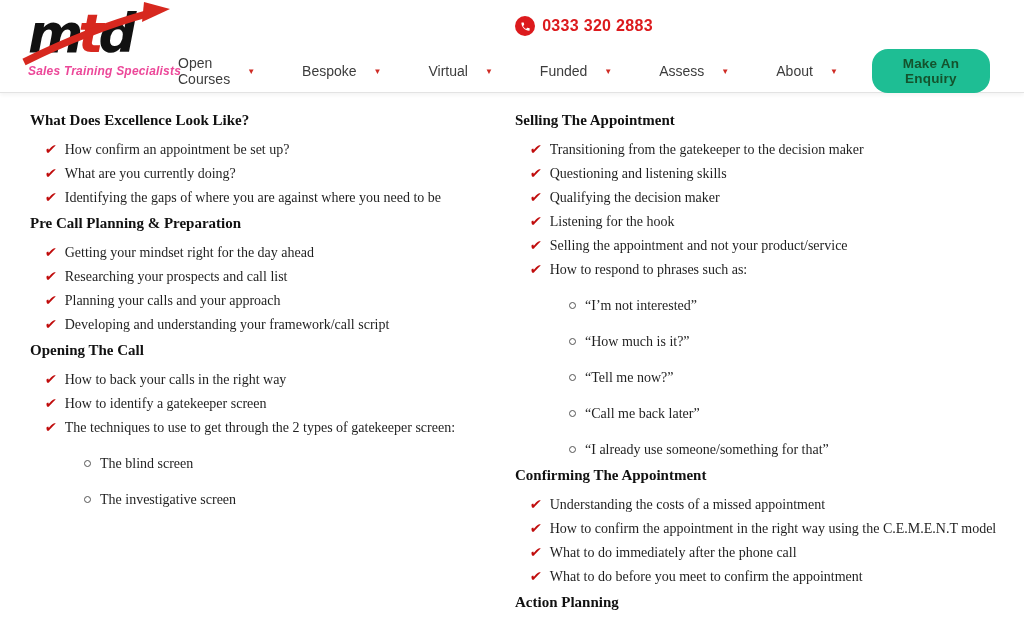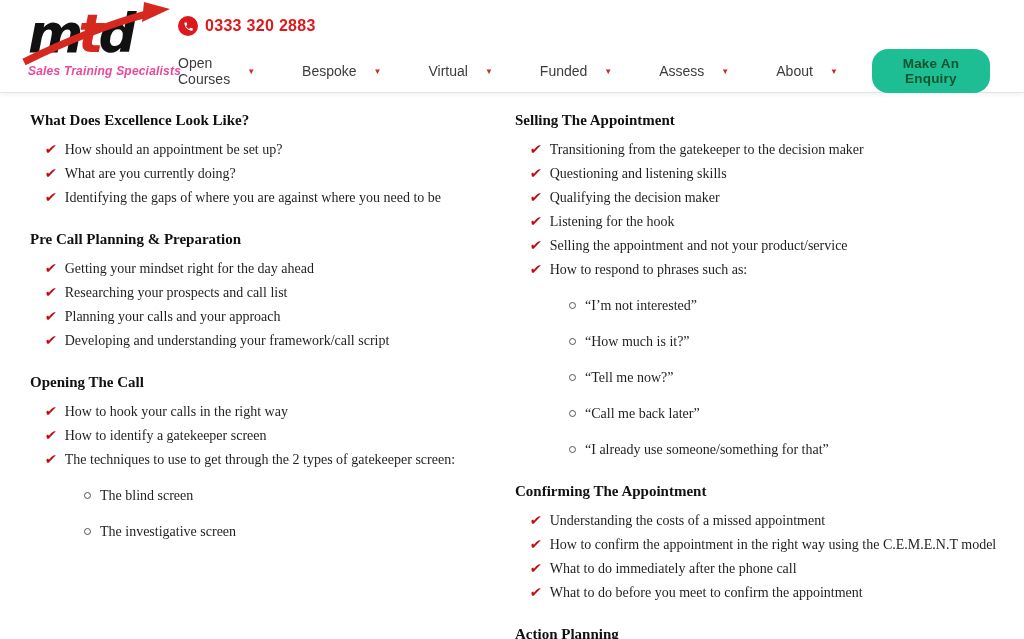--- a/index.html
+++ b/index.html
@@ -27,21 +27,21 @@
     font-size:53px;line-height:56px;letter-spacing:-5px;color:#111;
     font-family:"DejaVu Sans","Liberation Sans",sans-serif;
   }
   .logo-word .l-t{color:var(--brand-red);}
   .logo-arrow{position:absolute;left:-10px;top:-4px;pointer-events:none;}
   .logo-tagline{
     font-style:italic;font-weight:bold;font-size:12px;color:#ec4899;
     margin-top:2px;letter-spacing:0.2px;white-space:nowrap;
   }
 
-  .header-right{display:flex;flex-direction:column;align-items:flex-start;padding-top:16px;flex:1;}
+  .header-right{display:flex;flex-direction:column;align-items:center;padding-top:16px;flex:1;}
   .phone{display:flex;align-items:center;gap:7px;text-decoration:none;margin-bottom:13px;}
   .phone-badge{
     width:20px;height:20px;border-radius:50%;background:var(--phone-red);
     display:flex;align-items:center;justify-content:center;flex:0 0 auto;
   }
   .phone-number{color:var(--phone-red);font-weight:bold;font-size:16px;letter-spacing:0.3px;}
 
   .nav-row{display:flex;align-items:center;}
   nav{display:flex;align-items:center;gap:47px;margin-right:34px;}
   .nav-item{display:flex;align-items:center;gap:17px;cursor:pointer;text-decoration:none;}
@@ -53,21 +53,21 @@
     padding:7px 17px;border-radius:16px;letter-spacing:0.2px;
   }
 
   
   main{display:flex;padding:17px 20px 0 30px;}
   .col{width:477px;flex:0 0 auto;font-family:Liberation Serif, serif;}
   .col-right{margin-left:8px;flex:1 1 auto;}
 
   .section-heading{
     font-weight:bold;font-size:15px;line-height:20px;color:#111;
-    margin-top:22px;margin-bottom:10px;
+    margin-top:6px;margin-bottom:10px;
   }
   .section-heading:first-child{margin-top:0;}
   .list-item{
     display:flex;align-items:flex-start;gap:8px;
     padding-left:15px;line-height:19px;margin-bottom:5px;
     font-size:14px;color:#1f1f1f;
   }
   .check{color:var(--check-red);font-size:14px;line-height:19px;flex:0 0 auto;
     transform:skewX(-8deg);}
   .sub-item{
@@ -133,21 +133,21 @@
       <button class="cta">Make An Enquiry</button>
     </div>
   </div>
 </header>
 
 <main>
   <div class="col" id="col-0">
       <div class="section-heading">What Does Excellence Look Like?</div>
       <div class="list-item">
         <span class="check">✔</span>
-        <span class="item-text">How should an appointment be set up?</span>
+        <span class="item-text">How confirm an appointment be set up?</span>
       </div>
       <div class="list-item">
         <span class="check">✔</span>
         <span class="item-text">What are you currently doing?</span>
       </div>
       <div class="list-item">
         <span class="check">✔</span>
         <span class="item-text">Identifying the gaps of where you are against where you need to be</span>
       </div>
       <div class="section-heading">Pre Call Planning &amp; Preparation</div>
@@ -163,21 +163,21 @@
         <span class="check">✔</span>
         <span class="item-text">Planning your calls and your approach</span>
       </div>
       <div class="list-item">
         <span class="check">✔</span>
         <span class="item-text">Developing and understanding your framework/call script</span>
       </div>
       <div class="section-heading">Opening The Call</div>
       <div class="list-item">
         <span class="check">✔</span>
-        <span class="item-text">How to hook your calls in the right way</span>
+        <span class="item-text">How to back your calls in the right way</span>
       </div>
       <div class="list-item">
         <span class="check">✔</span>
         <span class="item-text">How to identify a gatekeeper screen</span>
       </div>
       <div class="list-item">
         <span class="check">✔</span>
         <span class="item-text">The techniques to use to get through the 2 types of gatekeeper screen:</span>
       </div>
       <div class="sub-item">

